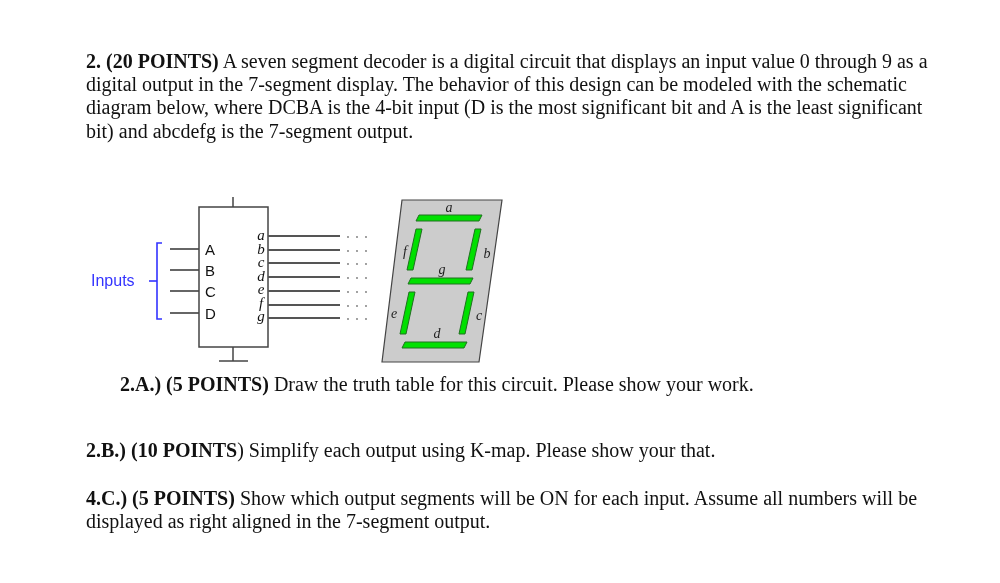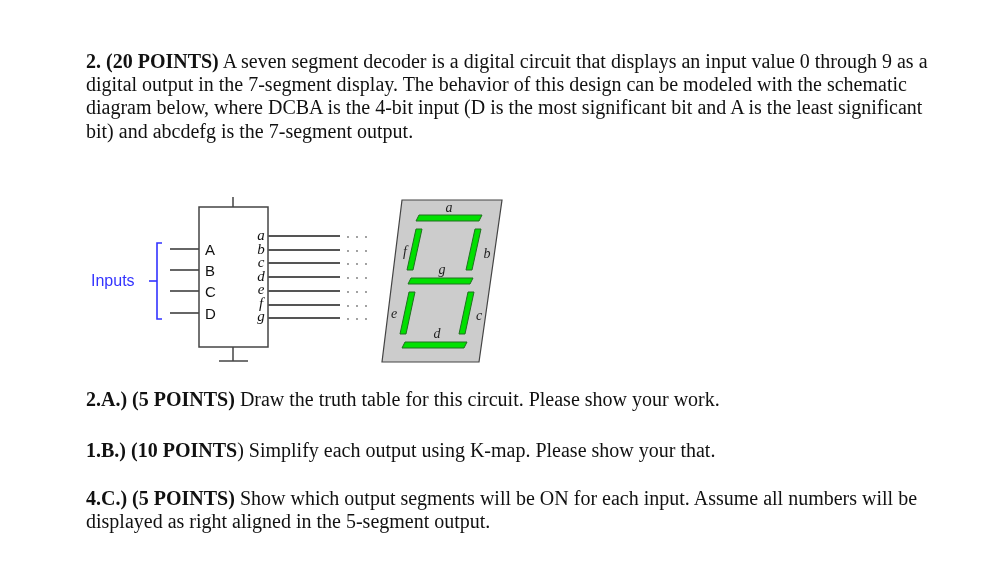--- a/index.html
+++ b/index.html
@@ -17,21 +17,21 @@
   }
   .para {
     position: absolute;
     left: 86px;
     width: 860px;
     font-size: 20px;
     line-height: 23.2px;
     margin: 0;
   }
   #intro { top: 50px; }
-  #q-a { top: 388px; }
+  #q-a { top: 373px; margin-left: 34px; }
   #q-b { top: 439px; }
   #q-c { top: 487px; }
   .b { font-weight: bold; text-align: center; }
   #diagram {
     position: absolute;
     left: 0;
     top: 0;
   }
   .sans { font-family: "Liberation Sans", "DejaVu Sans", sans-serif; }
   .serif-i { font-family: "Liberation Serif", "DejaVu Serif", serif; font-style: italic; }
@@ -132,15 +132,15 @@
       <text x="437" y="338">d</text>
       <text x="394" y="318">e</text>
       <text x="405" y="256">f</text>
       <text x="442" y="274">g</text>
     </g>
   </g>
 </svg>
 
 <p class="para" id="q-a"><span class="b">2.A.) (5 POINTS)</span><span> Draw the truth table for this circuit. Please show your work.</span></p>
 
-<p class="para" id="q-b"><span class="b">1.B.) (10 POINTS</span><span>)</span><span> Simplify each output using K-map. Please show your that.</span></p>
+<p class="para" id="q-b"><span class="b">2.B.) (10 POINTS</span><span>)</span><span> Simplify each output using K-map. Please show your that.</span></p>
 
-<p class="para" id="q-c"><span class="b">4.C.) (5 POINTS)</span><span> Show which output segments will be ON for each input. Assume all numbers will be displayed as right aligned in the 5-segment output.</span></p>
+<p class="para" id="q-c"><span class="b">4.C.) (5 POINTS)</span><span> Show which output segments will be ON for each input. Assume all numbers will be displayed as right aligned in the 7-segment output.</span></p>
 
 </body></html>

